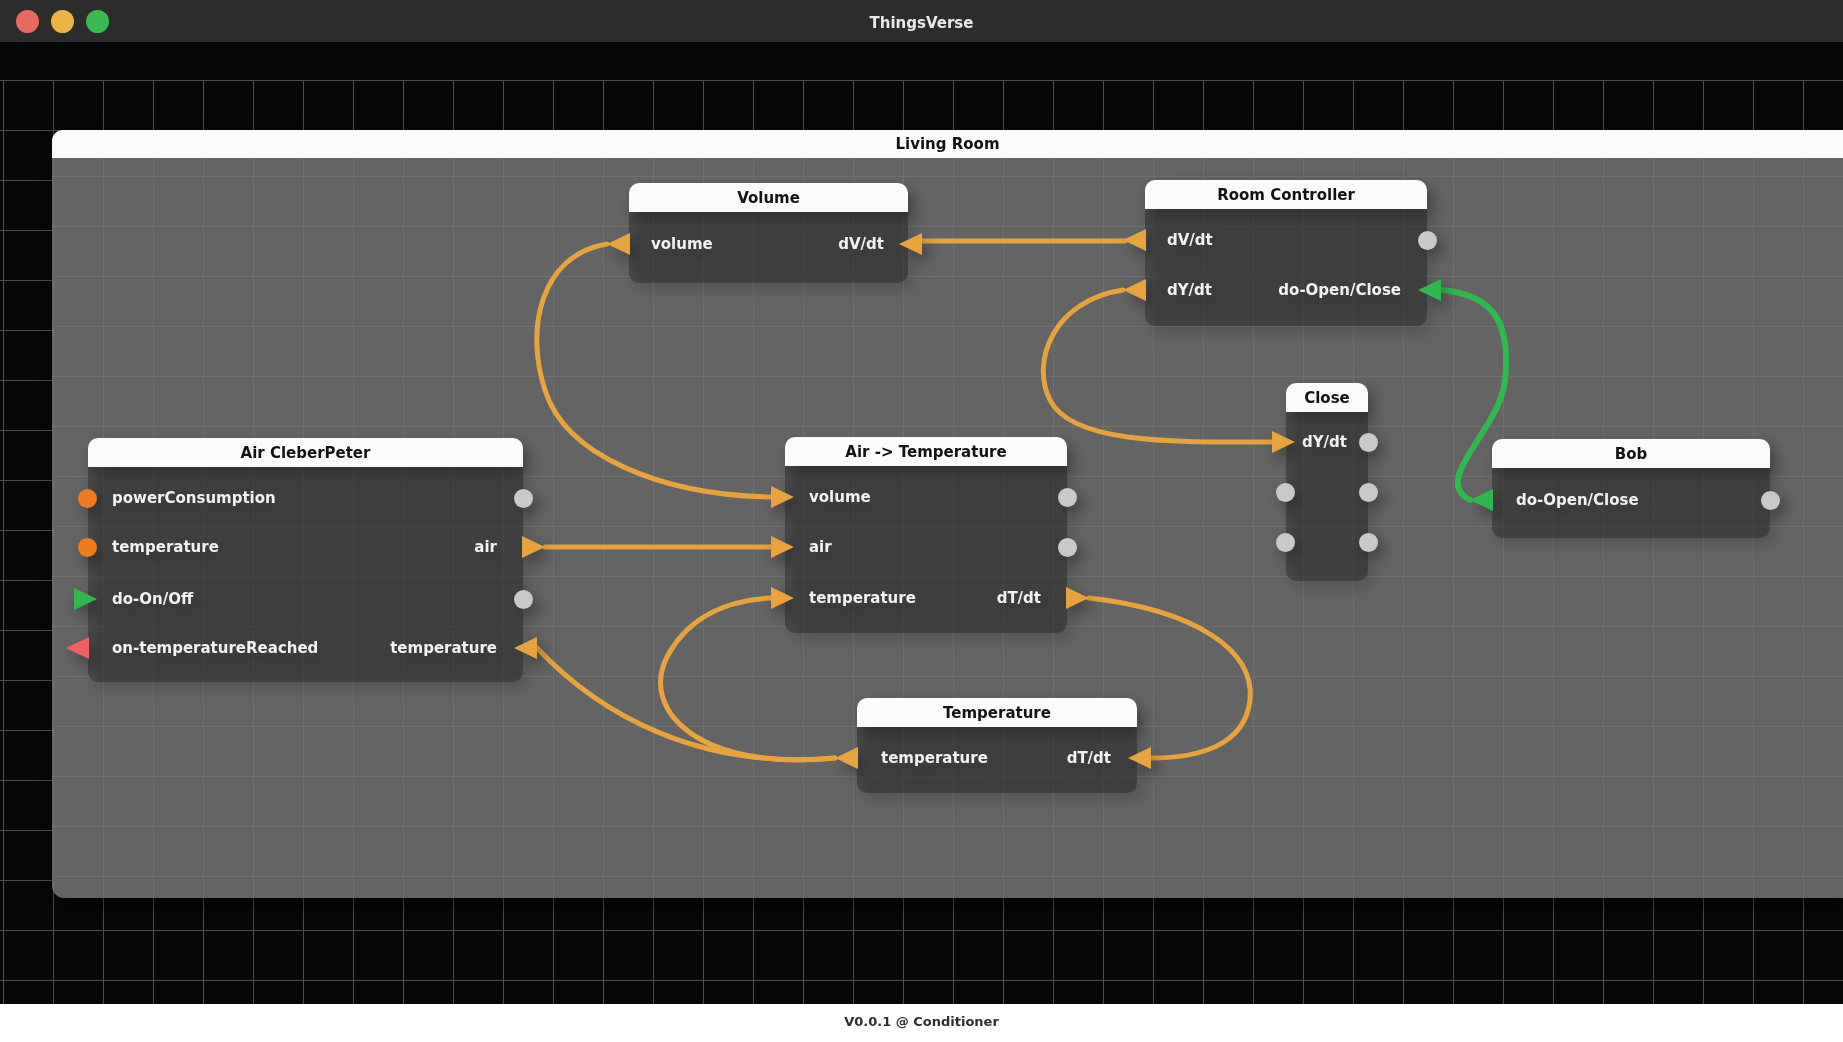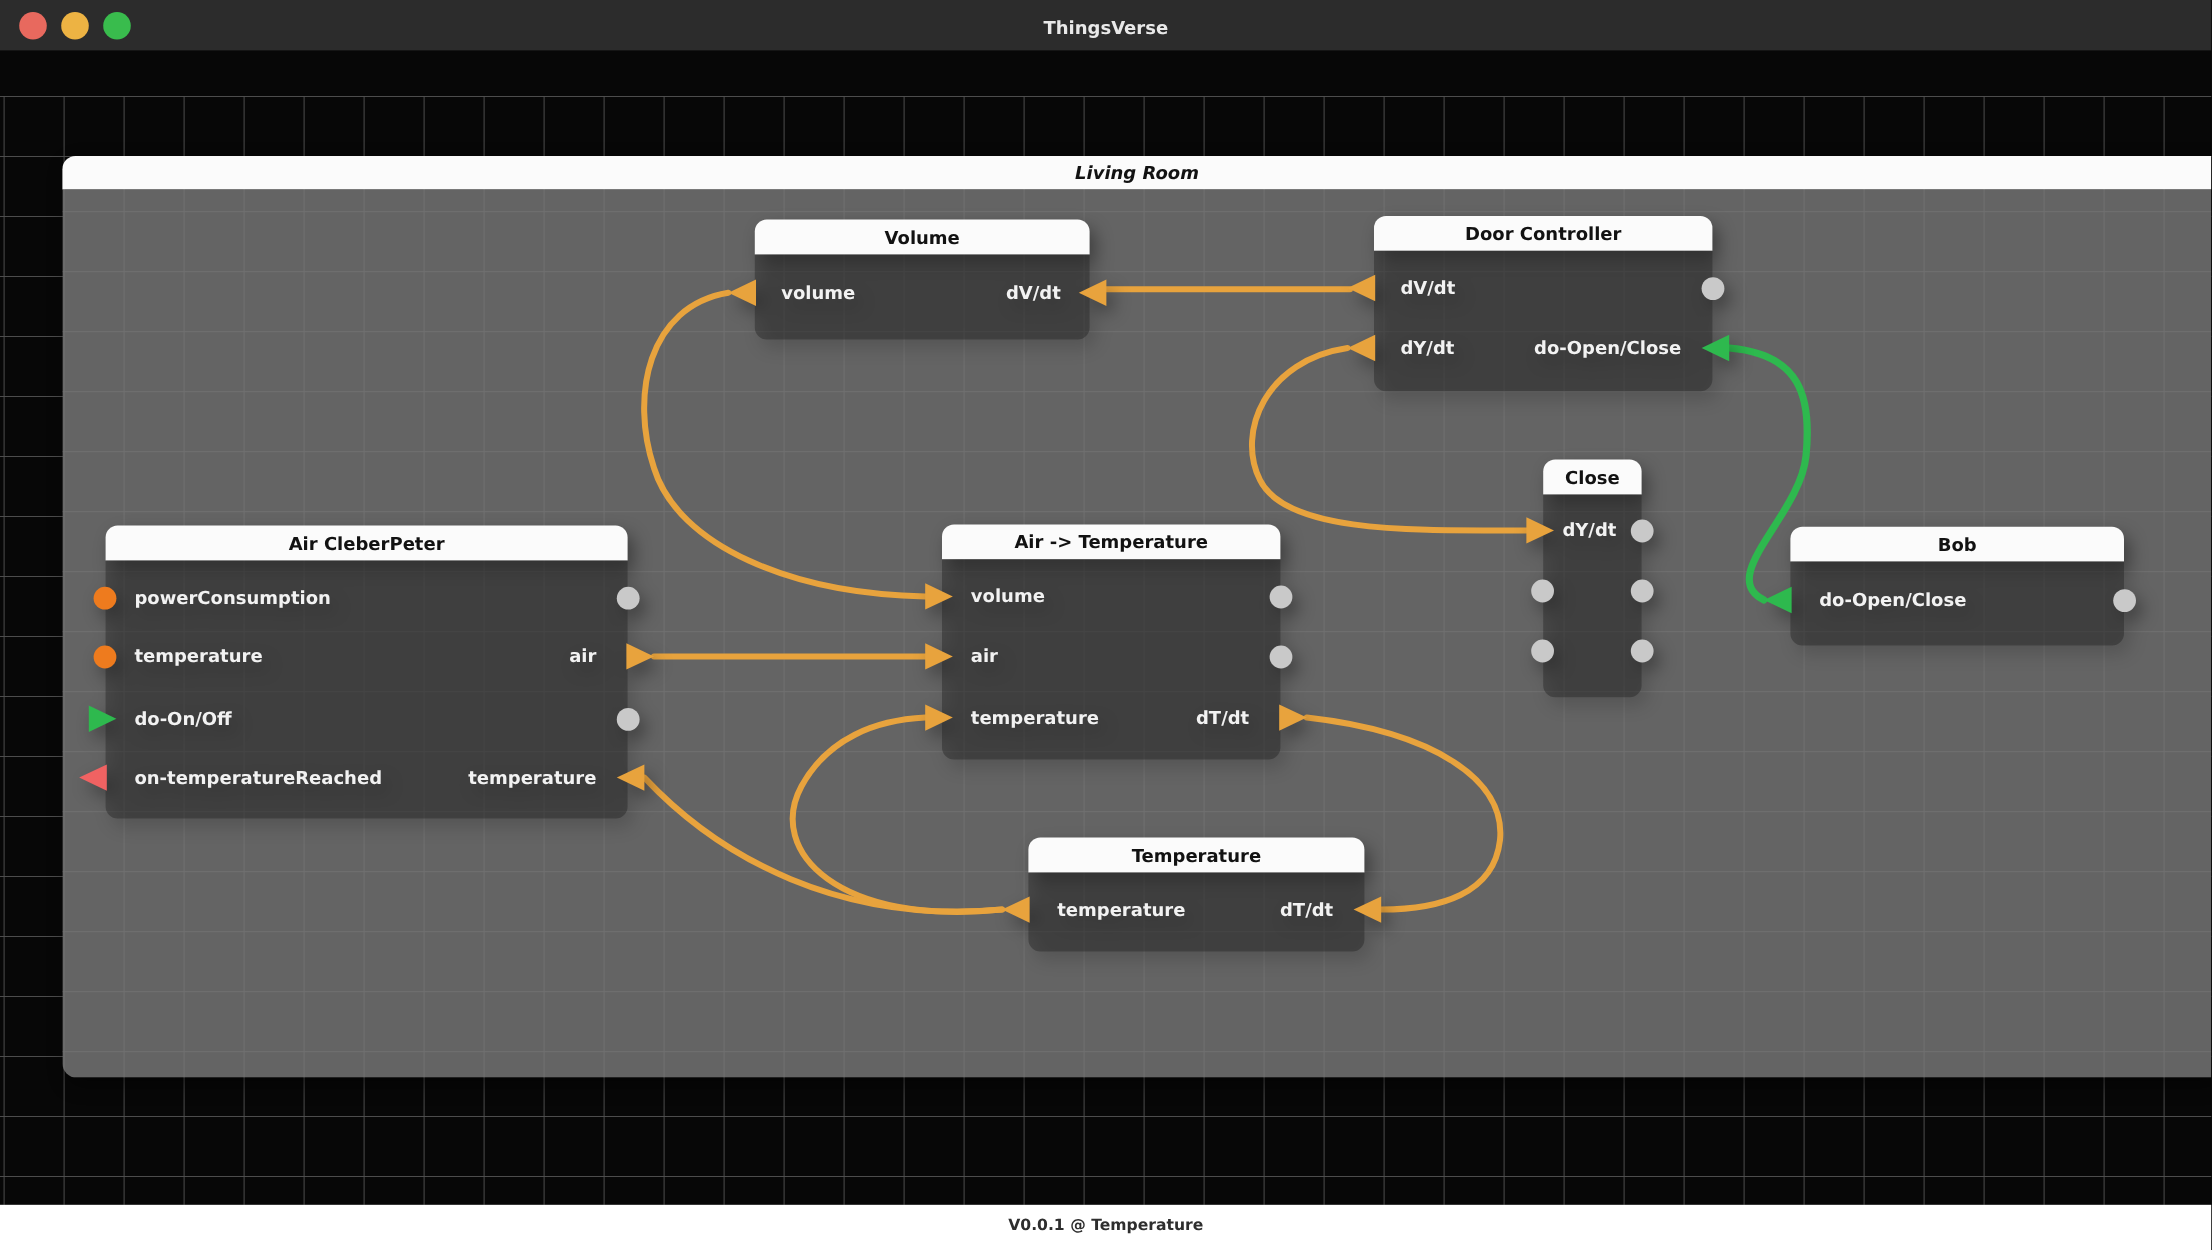--- a/index.html
+++ b/index.html
@@ -19,21 +19,21 @@
   .menuitem.m0{left:16px;}
   .menuitem.m1{left:88px;}
 
   
   .canvas{position:absolute;left:0;top:80px;width:1843px;height:924px;background:#070707;overflow:hidden;
           background-image:linear-gradient(#4d4d4d 1px,transparent 1px),linear-gradient(90deg,#4d4d4d 1px,transparent 1px);
           background-size:50px 50px;background-position:3px 0px;}
 
   
   .group{position:absolute;left:52px;top:50px;width:1791px;height:768px;z-index:1;
-         filter:drop-shadow(4px 6px 8px rgba(0,0,0,0.45));font-style:italic;}
+         filter:drop-shadow(4px 6px 8px rgba(0,0,0,0.45));}
   .group-header{position:absolute;left:0;top:0;width:100%;height:28px;background:#fbfbfb;
                 border-radius:11px 0 0 0;text-align:center;line-height:29px;
                 color:#121212;font-weight:bold;font-size:15px;}
   .group-body{position:absolute;left:0;top:28px;width:100%;height:740px;background:#646464;
               border-radius:0 0 0 12px;
               background-image:linear-gradient(#707070 1px,transparent 1px),linear-gradient(90deg,#707070 1px,transparent 1px);
               background-size:50px 50px;background-position:1px 18px;}
 
   
   .wires{position:absolute;left:0;top:0;width:1843px;height:924px;z-index:2;pointer-events:none;}
@@ -94,21 +94,21 @@
     <div class="node" style="left:629px;top:103px;width:279px;">
       <div class="node-header">Volume</div>
       <div class="node-body" style="height:71px;"></div>
       <span class="tri pl orange" style="left:-22px;top:50px;"></span>
       <span class="plabel" style="left:22px;top:61px;">volume</span>
       <span class="plabel" style="right:24px;top:61px;">dV/dt</span>
       <span class="tri pl orange" style="right:-14px;top:50px;"></span>
     </div>
 
     <div class="node" style="left:1145px;top:100px;width:282px;">
-      <div class="node-header">Door Controller</div>
+      <div class="node-header">Room Controller</div>
       <div class="node-body" style="height:117px;"></div>
       <span class="tri pl orange" style="left:-22px;top:49px;"></span>
       <span class="plabel" style="left:22px;top:60px;">dV/dt</span>
       <span class="pcircle" style="right:-10px;top:51px;"></span>
       <span class="tri pl orange" style="left:-22px;top:99px;"></span>
       <span class="plabel" style="left:22px;top:110px;">dY/dt</span>
       <span class="plabel" style="right:26px;top:110px;">do-Open/Close</span>
       <span class="tri pl green" style="right:-14px;top:99px;"></span>
     </div>
 
@@ -171,16 +171,16 @@
       <div class="node-body" style="height:66px;"></div>
       <span class="tri pl orange" style="left:-22px;top:49px;"></span>
       <span class="plabel" style="left:24px;top:60px;">temperature</span>
       <span class="plabel" style="right:26px;top:60px;">dT/dt</span>
       <span class="tri pl orange" style="right:-14px;top:49px;"></span>
     </div>
 
   </div>
 
   <div class="statusbar">
-    <div class="statustext">V0.0.1 @ Temperature</div>
+    <div class="statustext">V0.0.1 @ Conditioner</div>
   </div>
 
 </div>
 
 </body></html>

